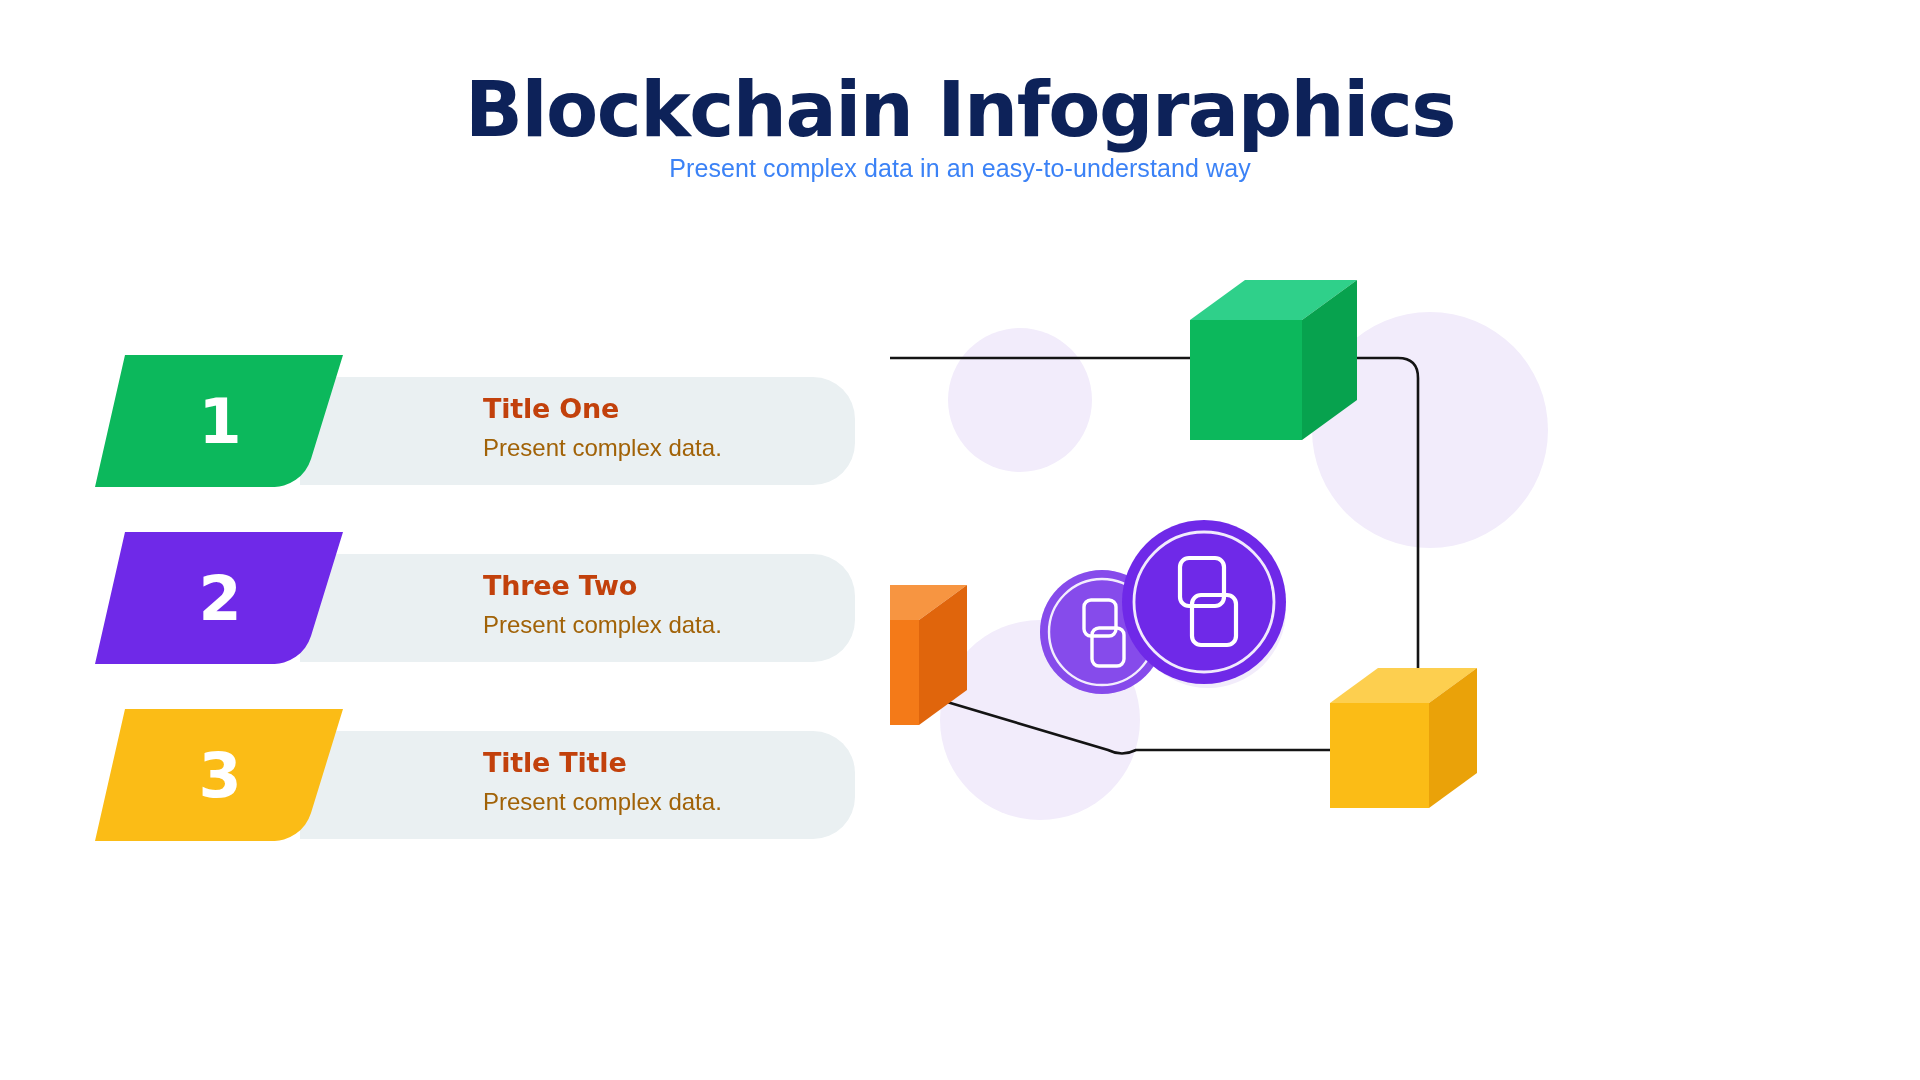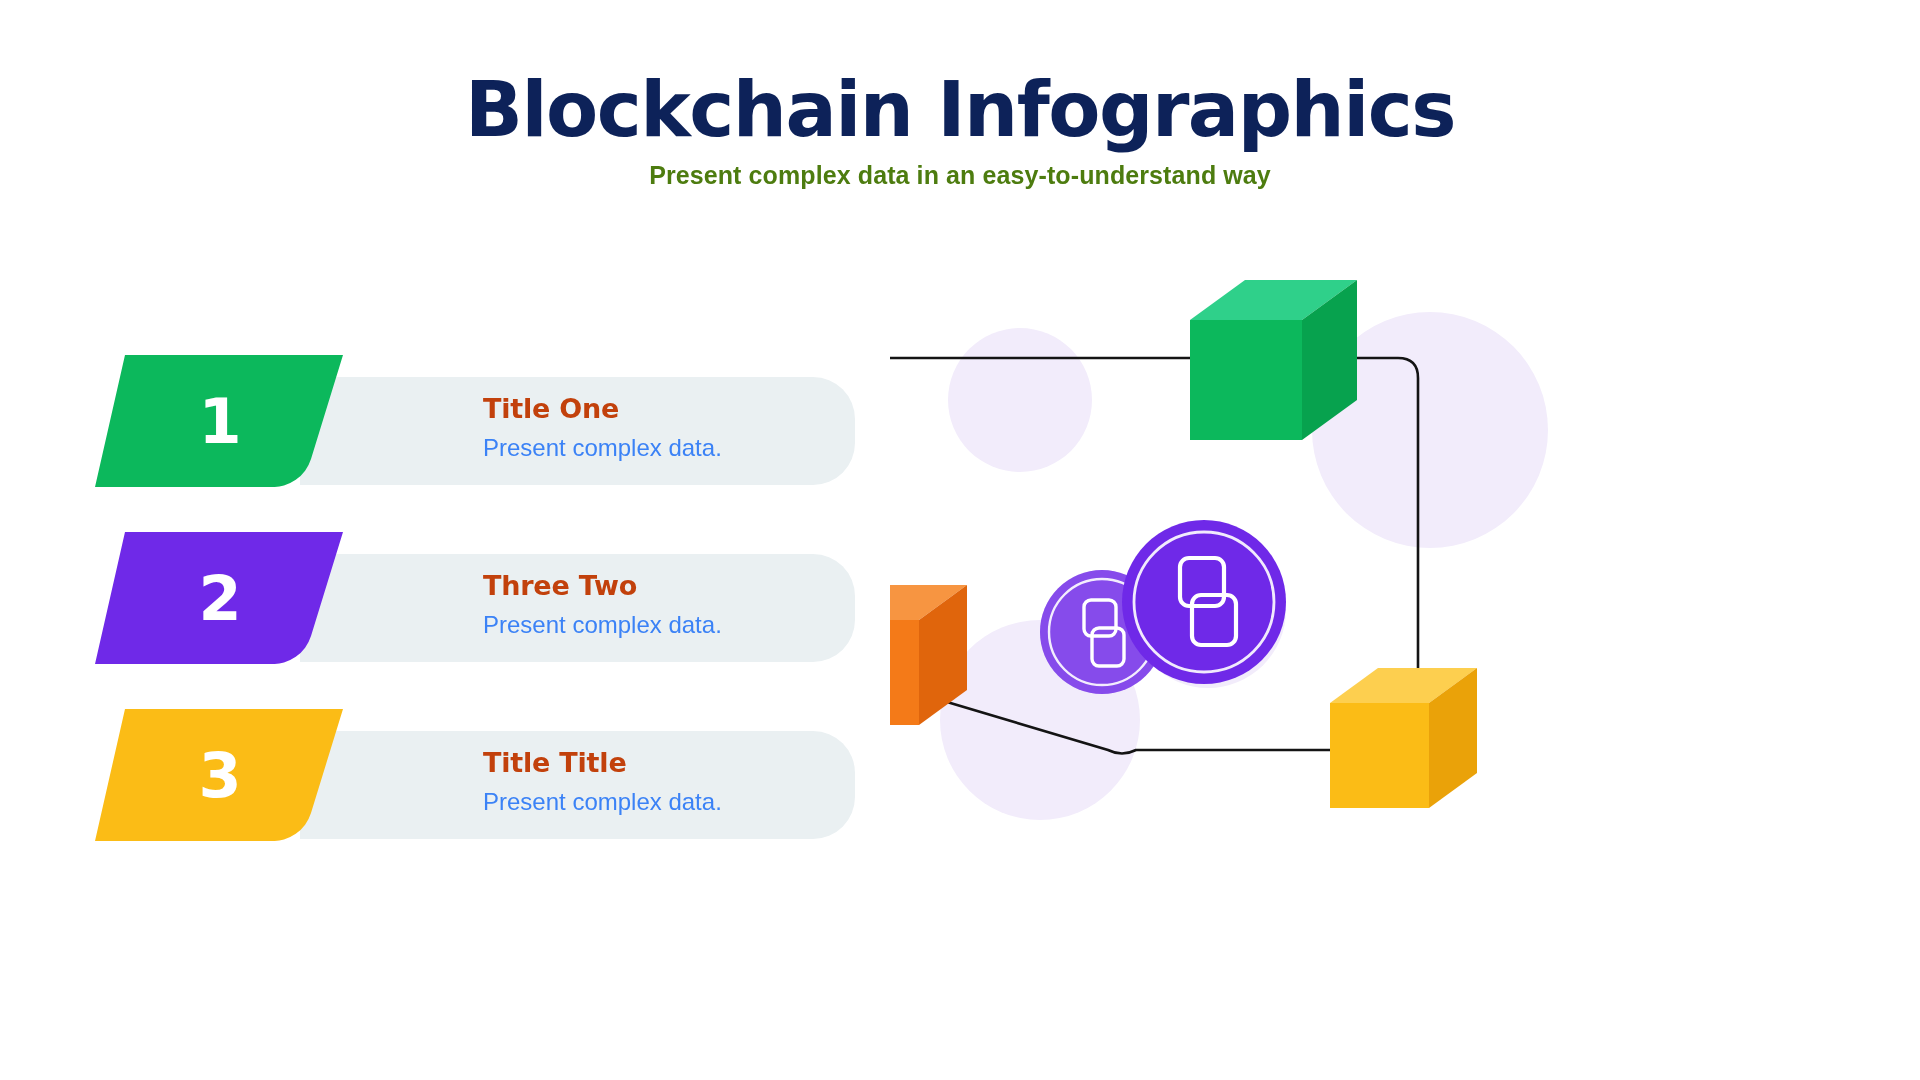--- a/index.html
+++ b/index.html
@@ -27,24 +27,24 @@
   }
   .title {
     font-size: 76px;
     font-weight: 700;
     color: #0d2259;
     letter-spacing: -1.5px;
     line-height: 1.05;
     font-family: "DejaVu Sans", sans-serif;
   }
   .subtitle {
-    margin-top: 11px;
+    margin-top: 4px;
     font-size: 25px;
-    color: #4d7c0f;
-    font-weight: 700;
+    color: #3b82f6;
+    font-weight: 400;
     letter-spacing: 0.1px;
   }
 
   
   .list {
     position: absolute;
     left: 95px;
     top: 355px;
     width: 770px;
   }
@@ -92,21 +92,21 @@
   .row-title {
     font-size: 27px;
     font-weight: 700;
     color: #c2410c;
     font-family: "DejaVu Sans", sans-serif;
     letter-spacing: -0.2px;
   }
   .row-desc {
     margin-top: 10px;
     font-size: 24px;
-    color: #3b82f6;
+    color: #a16207;
     font-weight: 400;
   }
 
   
   .graphic {
     position: absolute;
     left: 890px;
     top: 280px;
     width: 960px;
     height: 740px;

